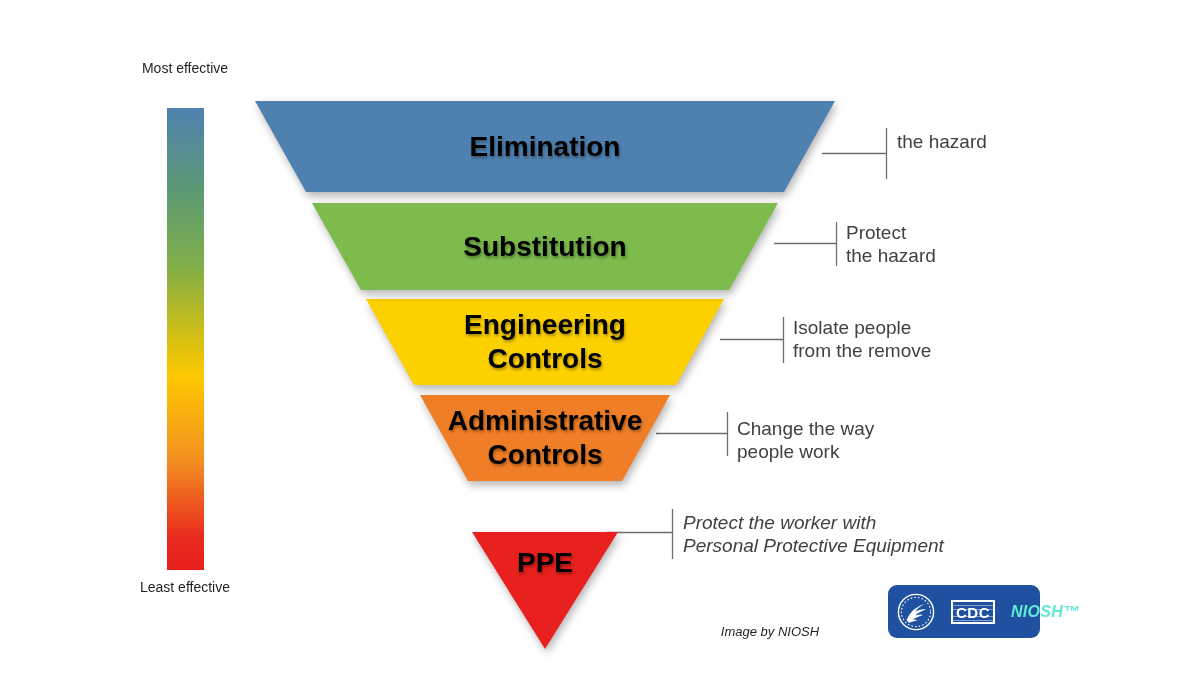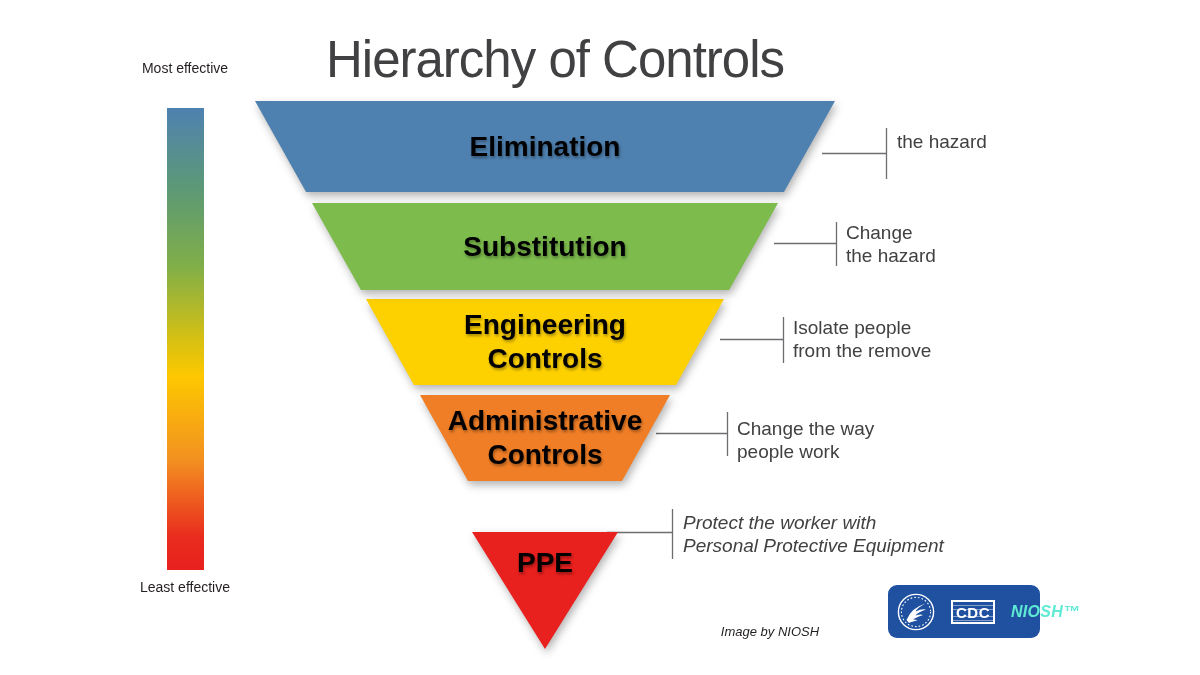--- a/index.html
+++ b/index.html
@@ -91,21 +91,20 @@
   .niosh {
     color: #5eead4; font-style: italic; font-weight: bold; font-size: 16px;
     letter-spacing: 0.3px; white-space: nowrap;
   }
 </style>
 </head>
 <body>
 
 <div class="canvas">
 
-  <h1 class="title">Hierarchy of Controls</h1>
 
   <div class="scale-label most">Most effective</div>
   <div class="gradient-bar"></div>
   <div class="scale-label least">Least effective</div>
 
   <svg class="lines" viewBox="0 0 1200 675" fill="none" stroke="#6d6e71" stroke-width="1.3">
     <path d="M822 153.5 H886 M886.5 128 V179"></path>
     <path d="M774 243.5 H836 M836.5 222 V266"></path>
     <path d="M720 339.5 H783 M783.5 317 V363"></path>
     <path d="M656 433.5 H727 M727.5 412 V456"></path>
@@ -135,21 +134,21 @@
   <div class="layer-wrap l5">
     <div class="layer-shape" style="background: rgb(232, 32, 30);">
       <div class="layer-label">PPE</div>
     </div>
   </div>
 
   <div class="annot a1">
     <span>the hazard</span>
   </div>
   <div class="annot a2">
-    <span>Change</span>
+    <span>Protect</span>
     <span>the hazard</span>
   </div>
   <div class="annot a3">
     <span>Isolate people</span>
     <span>from the remove</span>
   </div>
   <div class="annot a4">
     <span>Change the way</span>
     <span>people work</span>
   </div>

